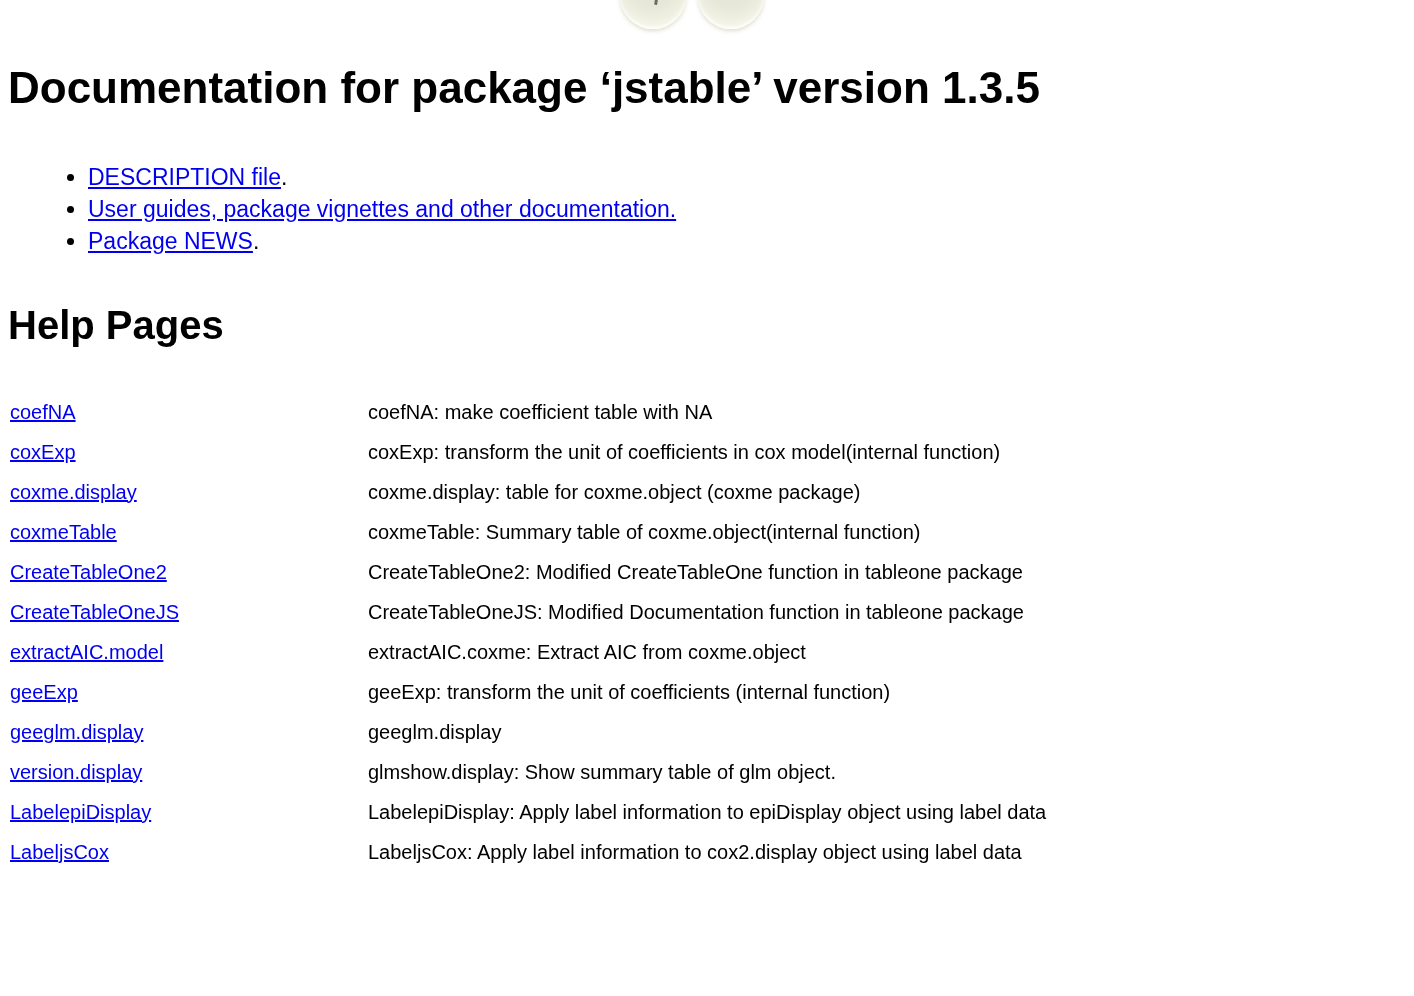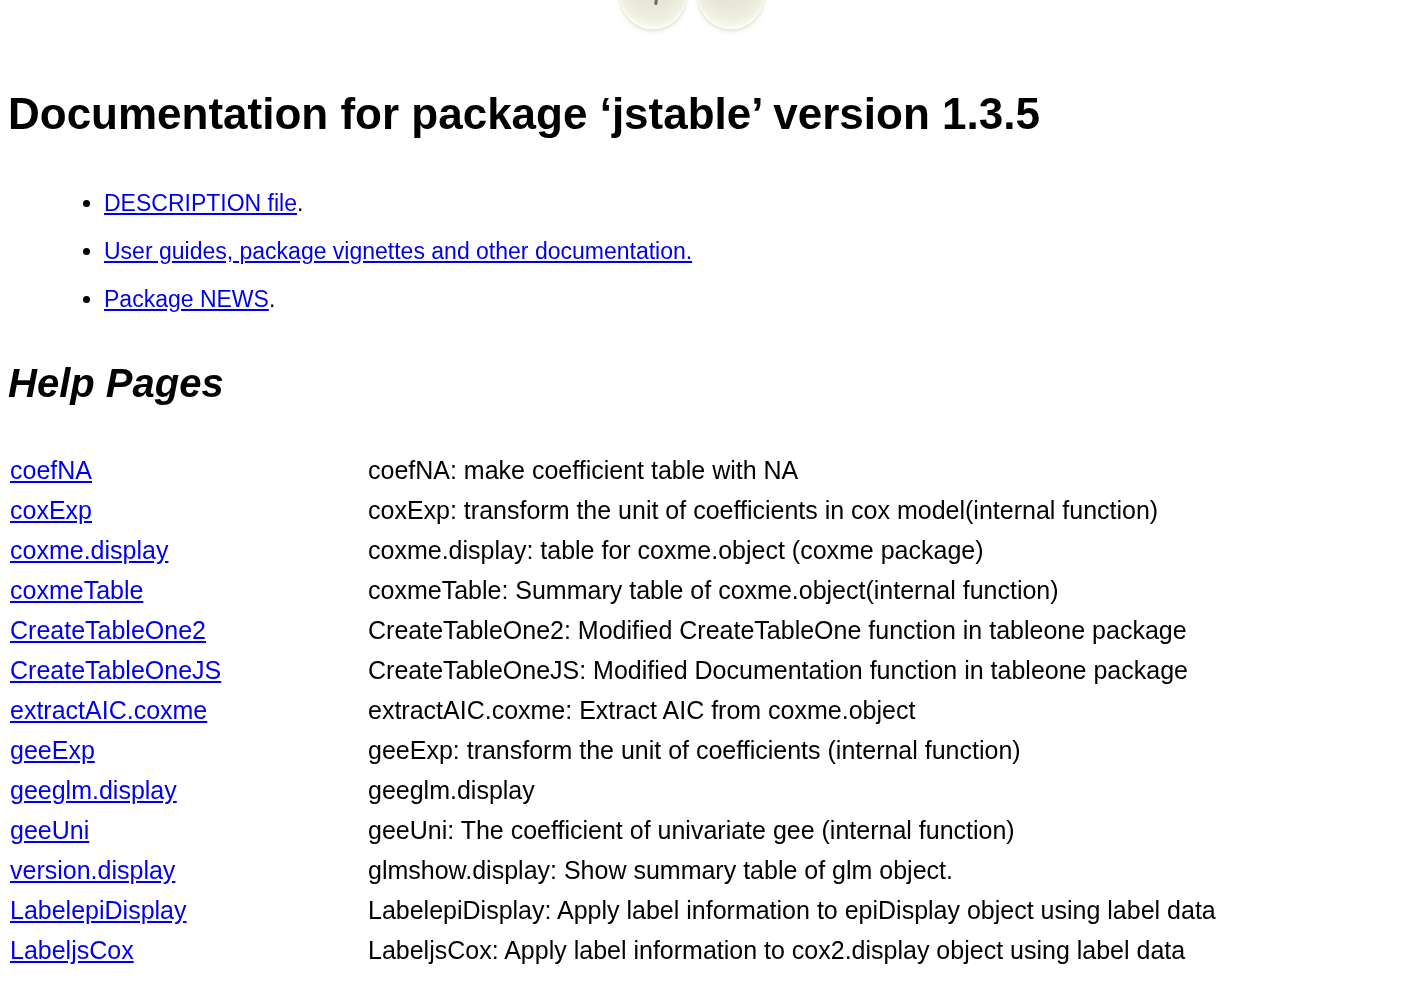--- a/index.html
+++ b/index.html
@@ -37,44 +37,43 @@
     width: 3px;
     height: 12px;
     background: #6d6d60;
     border-radius: 1px;
     transform: rotate(9deg);
   }
   h1.page-title {
     font-size: 44px;
     font-weight: bold;
     line-height: 1.2;
-    margin: 88px 0 0 0;
+    margin: 62px 0 0 0;
     letter-spacing: 0;
   }
   ul.doc-links {
     margin: 46px 0 0 0;
     padding: 0 0 0 80px;
     font-size: 23px;
     line-height: 32px;
     list-style-type: disc;
   }
-  ul.doc-links li { padding: 0; margin: 16px; }
+  ul.doc-links li { padding: 0; margin: 0; }
   h2.help-pages-heading {
     font-size: 40px;
     font-weight: bold;
     line-height: 1.2;
     margin: 44px 0 0 0;
-    font-style: italic;
   }
   table.help-index {
     margin-top: 42px;
     border-collapse: separate;
     border-spacing: 2px 2px;
     width: 1396px;
-    font-size: 25px;
+    font-size: 20px;
     line-height: 32px;
   }
   table.help-index td {
     vertical-align: middle;
     padding: 3px 0;
   }
   td.topic-cell { width: 356px; }
   td.desc-cell  { }
 </style>
 </head>
@@ -115,34 +114,30 @@
       </tr>
       <tr>
         <td class="topic-cell"><a href="#" class="link">CreateTableOne2</a></td>
         <td class="desc-cell">CreateTableOne2: Modified CreateTableOne function in tableone package</td>
       </tr>
       <tr>
         <td class="topic-cell"><a href="#" class="link">CreateTableOneJS</a></td>
         <td class="desc-cell">CreateTableOneJS: Modified Documentation function in tableone package</td>
       </tr>
       <tr>
-        <td class="topic-cell"><a href="#" class="link">extractAIC.coxme</a></td>
+        <td class="topic-cell"><a href="#" class="link">extractAIC.model</a></td>
         <td class="desc-cell">extractAIC.coxme: Extract AIC from coxme.object</td>
       </tr>
       <tr>
         <td class="topic-cell"><a href="#" class="link">geeExp</a></td>
         <td class="desc-cell">geeExp: transform the unit of coefficients (internal function)</td>
       </tr>
       <tr>
         <td class="topic-cell"><a href="#" class="link">geeglm.display</a></td>
         <td class="desc-cell">geeglm.display</td>
-      </tr>
-      <tr>
-        <td class="topic-cell"><a href="#" class="link">geeUni</a></td>
-        <td class="desc-cell">geeUni: The coefficient of univariate gee (internal function)</td>
       </tr>
       <tr>
         <td class="topic-cell"><a href="#" class="link">version.display</a></td>
         <td class="desc-cell">glmshow.display: Show summary table of glm object.</td>
       </tr>
       <tr>
         <td class="topic-cell"><a href="#" class="link">LabelepiDisplay</a></td>
         <td class="desc-cell">LabelepiDisplay: Apply label information to epiDisplay object using label data</td>
       </tr>
       <tr>

